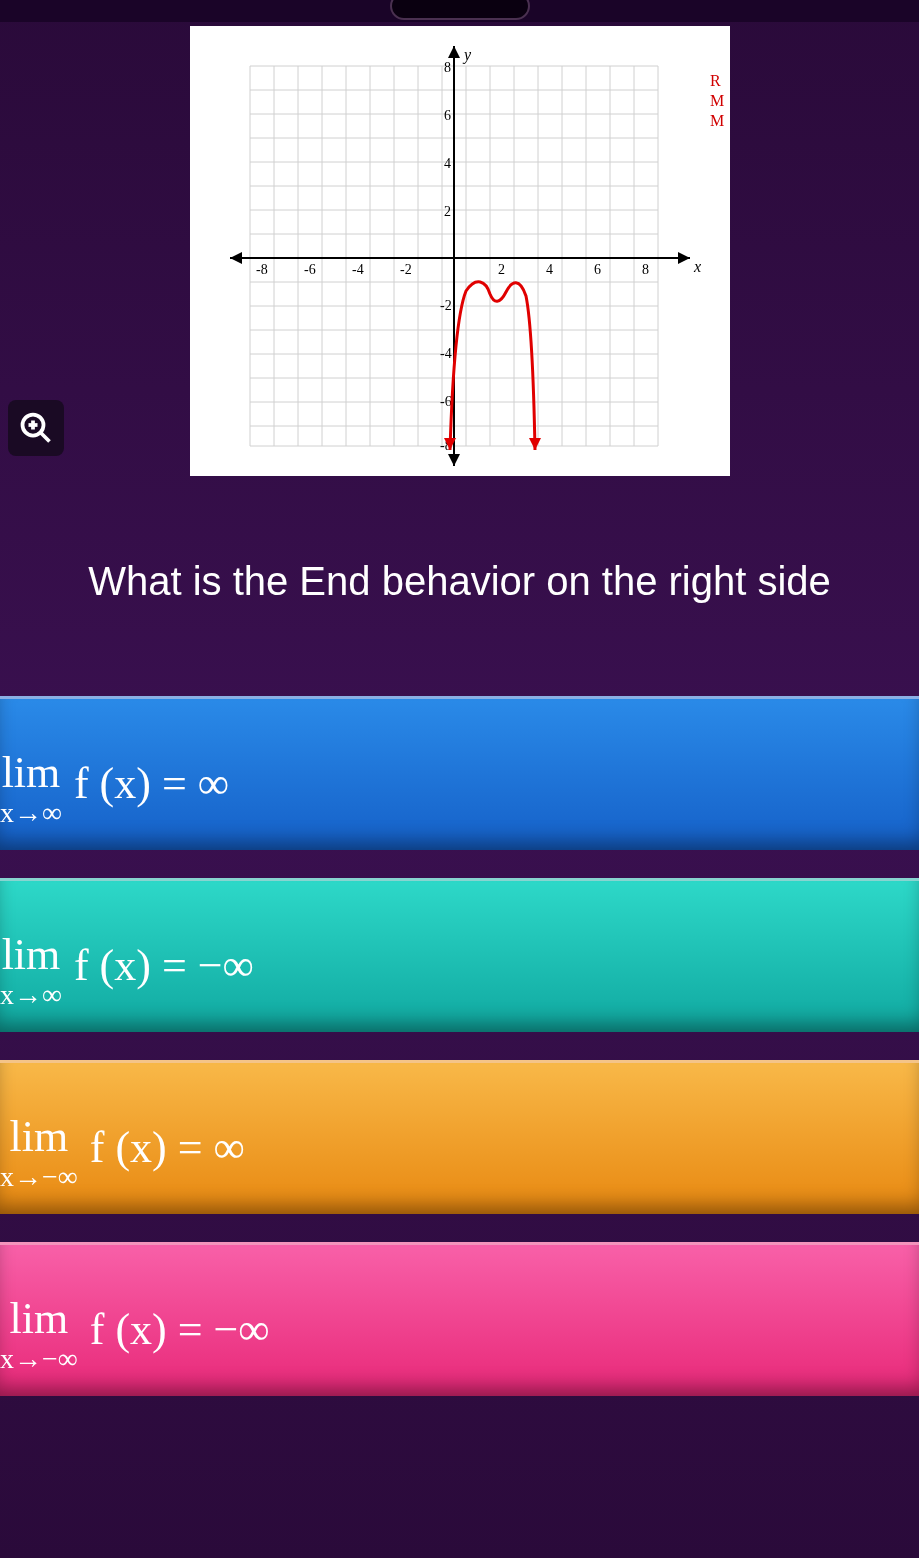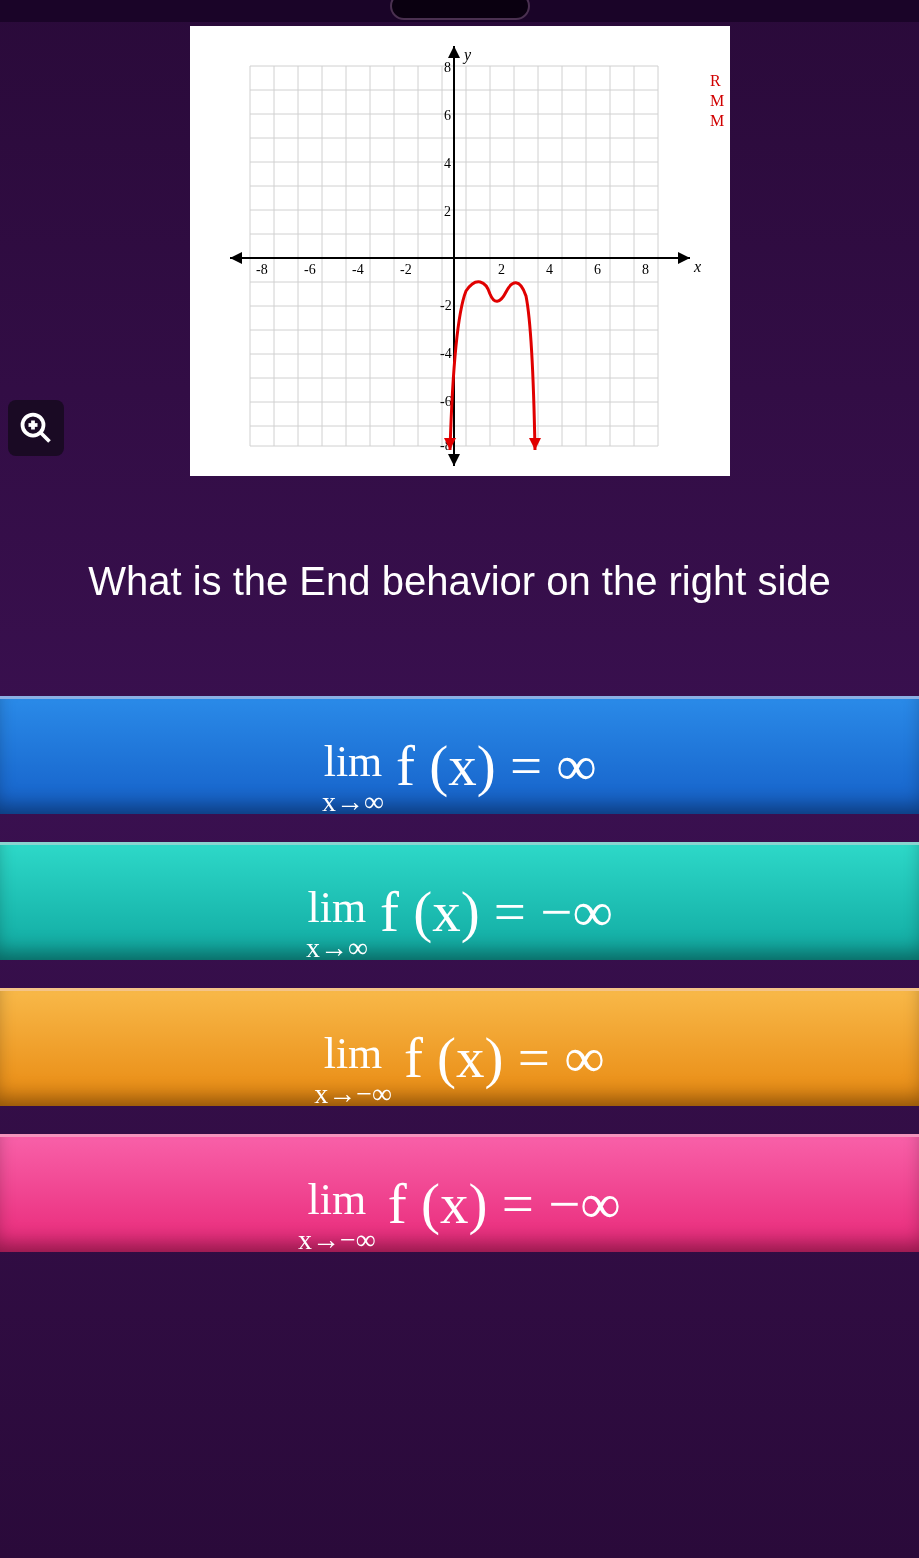--- a/index.html
+++ b/index.html
@@ -21,33 +21,33 @@
   position:absolute; left:8px; bottom:20px; width:56px; height:56px;
   background:#1a0a24; border-radius:8px; display:flex;
   align-items:center; justify-content:center; cursor:pointer;
 }
 .question {
   font-family:"Segoe UI",Arial,sans-serif; font-size:40px; font-weight:400;
   text-align:center; padding:80px 30px 90px 30px; line-height:1.25;
 }
 .answers { display:flex; flex-direction:column; gap:28px; padding:0 0 0 0; }
 .answer {
-  height:118px; display:flex; align-items:center; justify-content:center;
+  height:154px; display:flex; align-items:center; justify-content:flex-start;
   position:relative; cursor:pointer; border-top:3px solid rgba(255,255,255,.5);
   box-shadow:inset 0 -14px 20px -6px rgba(0,0,0,.4);
 }
 .answer.blue   { background:linear-gradient(180deg,#2a8ae8 0%,#1560c8 100%); }
 .answer.teal   { background:linear-gradient(180deg,#2dd8c8 0%,#10a8a0 100%); }
 .answer.orange { background:linear-gradient(180deg,#f8b848 0%,#e88810 100%); }
 .answer.pink   { background:linear-gradient(180deg,#f860a8 0%,#e82878 100%); }
 .limit { display:flex; align-items:flex-end; gap:12px; font-size:44px; }
 .limcol { display:flex; flex-direction:column; align-items:center; line-height:1; }
 .lim-word { font-size:44px; font-family:Georgia,serif; }
 .lim-sub  { font-size:28px; margin-top:4px; font-family:Georgia,serif; }
-.lim-body { font-size:57px; font-family:Georgia,serif; padding-bottom:18px;margin-top:36px; }
+.lim-body { font-size:44px; font-family:Georgia,serif; padding-bottom:18px;margin-top:36px; }
 </style>
 </head>
 <body>
 
 <div class="top-bar">
   <div class="top-pill"></div>
 </div>
 
 <div class="graph-wrap">
   <div class="graph-box">

